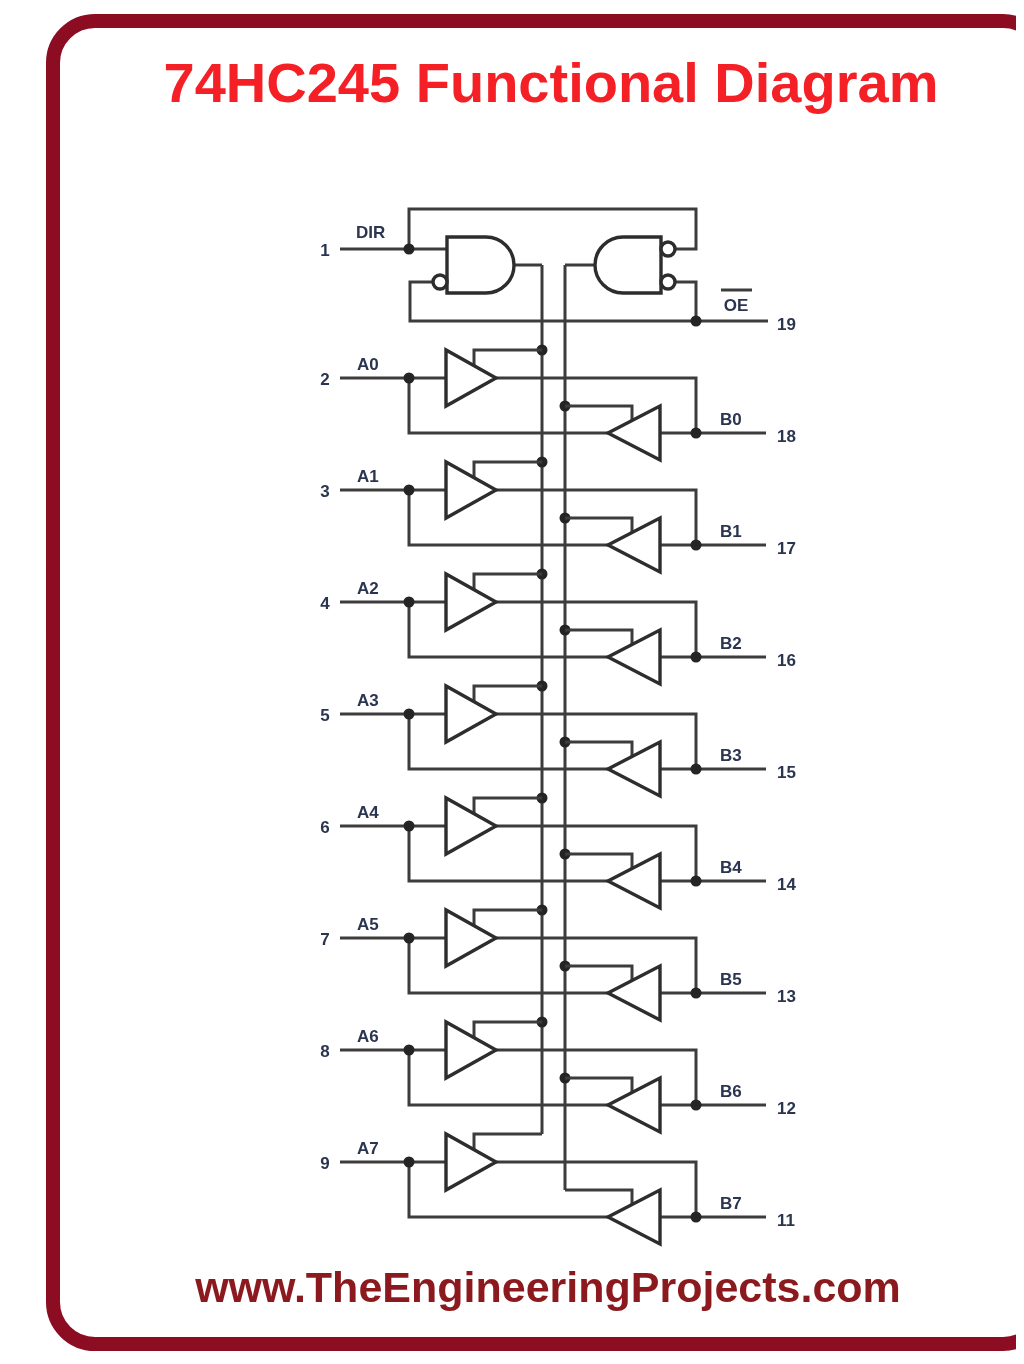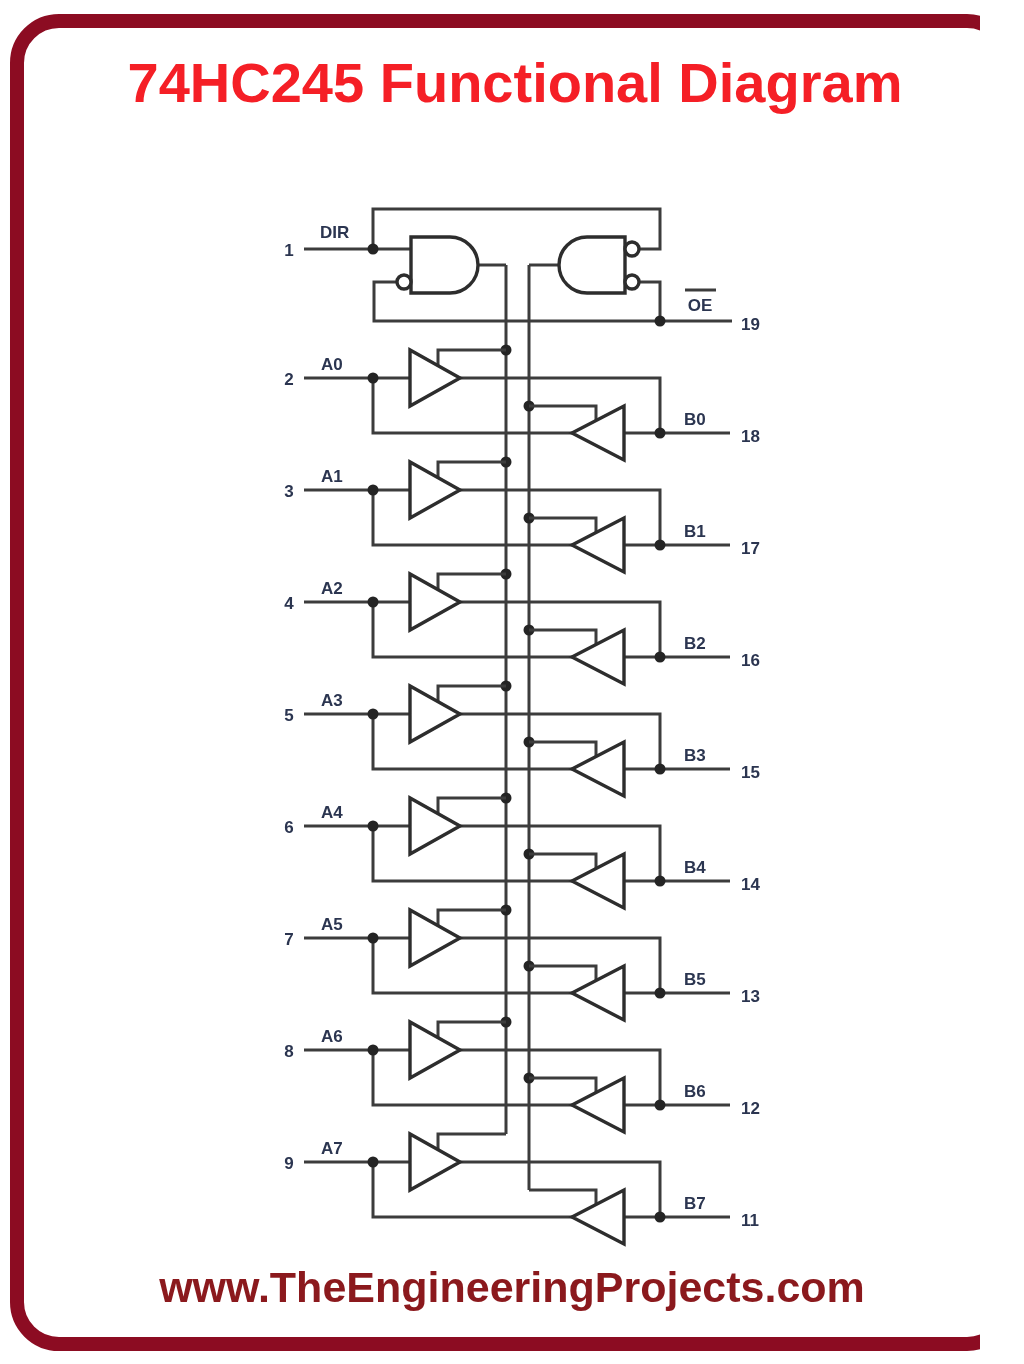--- a/index.html
+++ b/index.html
@@ -1,16 +1,16 @@
 <!DOCTYPE html>
 <html><head>
 <meta charset="utf-8">
 <style>
   html,body{margin:0;padding:0;background:#ffffff;}
-  .page{position:relative;width:980px;height:1364px;background:#ffffff;overflow:hidden;}
+  .page{position:relative;width:980px;height:1364px;background:#ffffff;overflow:hidden;padding-left:36px;}
   svg{display:block;}
   .wire{stroke:#3c3c3c;stroke-width:3;fill:none;stroke-linejoin:miter;}
   .shape{stroke:#2d2d2d;stroke-width:3.4;fill:#ffffff;stroke-linejoin:miter;}
   .dot{fill:#242424;stroke:none;}
   .frame{fill:none;stroke:#8c0c22;stroke-width:14;}
   text{font-family:"Liberation Sans","DejaVu Sans",sans-serif;font-weight:bold;}
   .pin,.lbl{font-size:17px;fill:#2b3550;}
   .title{font-size:56px;fill:#f51f26;}
   .footer{font-size:43px;fill:#8b191d;}
 </style>

